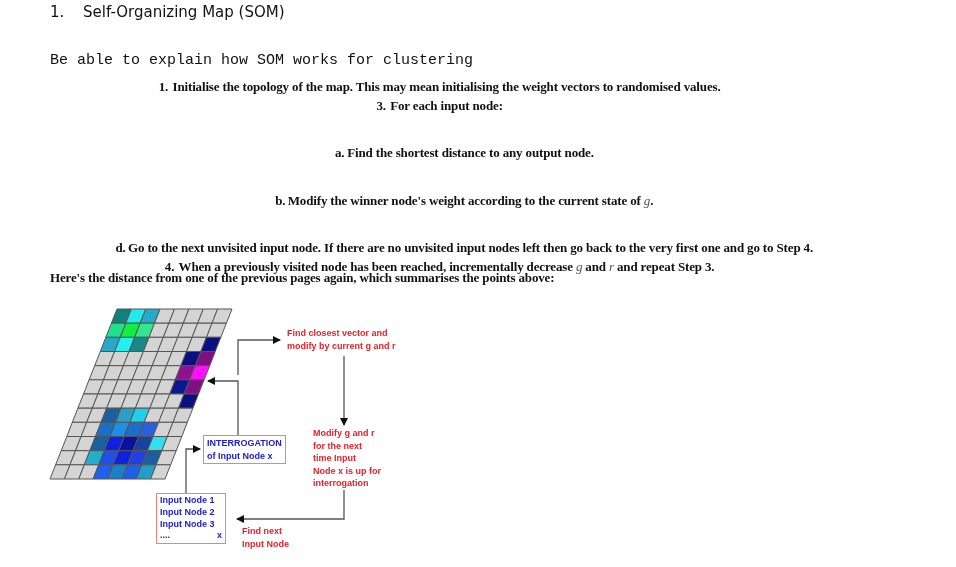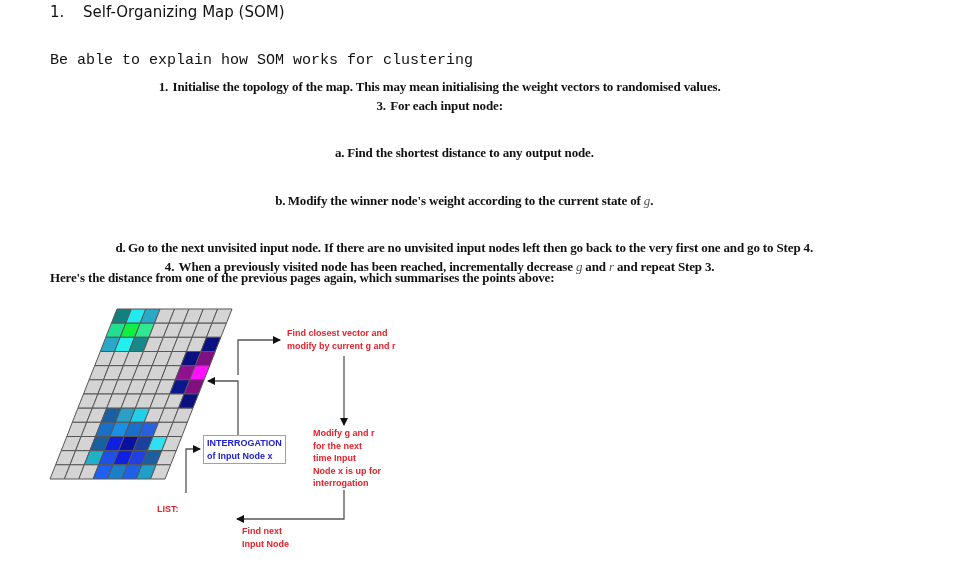--- a/index.html
+++ b/index.html
@@ -174,18 +174,27 @@
     <div>interrogation</div>
   </div>
 
   <div class="box" style="left:203px; top:435px;">
     <div>INTERROGATION</div>
     <div>of Input Node x</div>
   </div>
 
   <div class="lbl red" style="left:157px; top:463px;margin-top:40px;">LIST:</div>
 
+  <div class="box list-box" style="left:156px; top:493px;">
+    <div>Input Node 1</div>
+    <div>Input Node 2</div>
+    <div>Input Node 3</div>
+    <div class="row-last">
+      <span>....</span>
+      <span>x</span>
+    </div>
+  </div>
 
   <div class="lbl red" style="left:242px; top:525px;">
     <div>Find next</div>
     <div>Input Node</div>
   </div>
 </div>
 
 </body></html>

